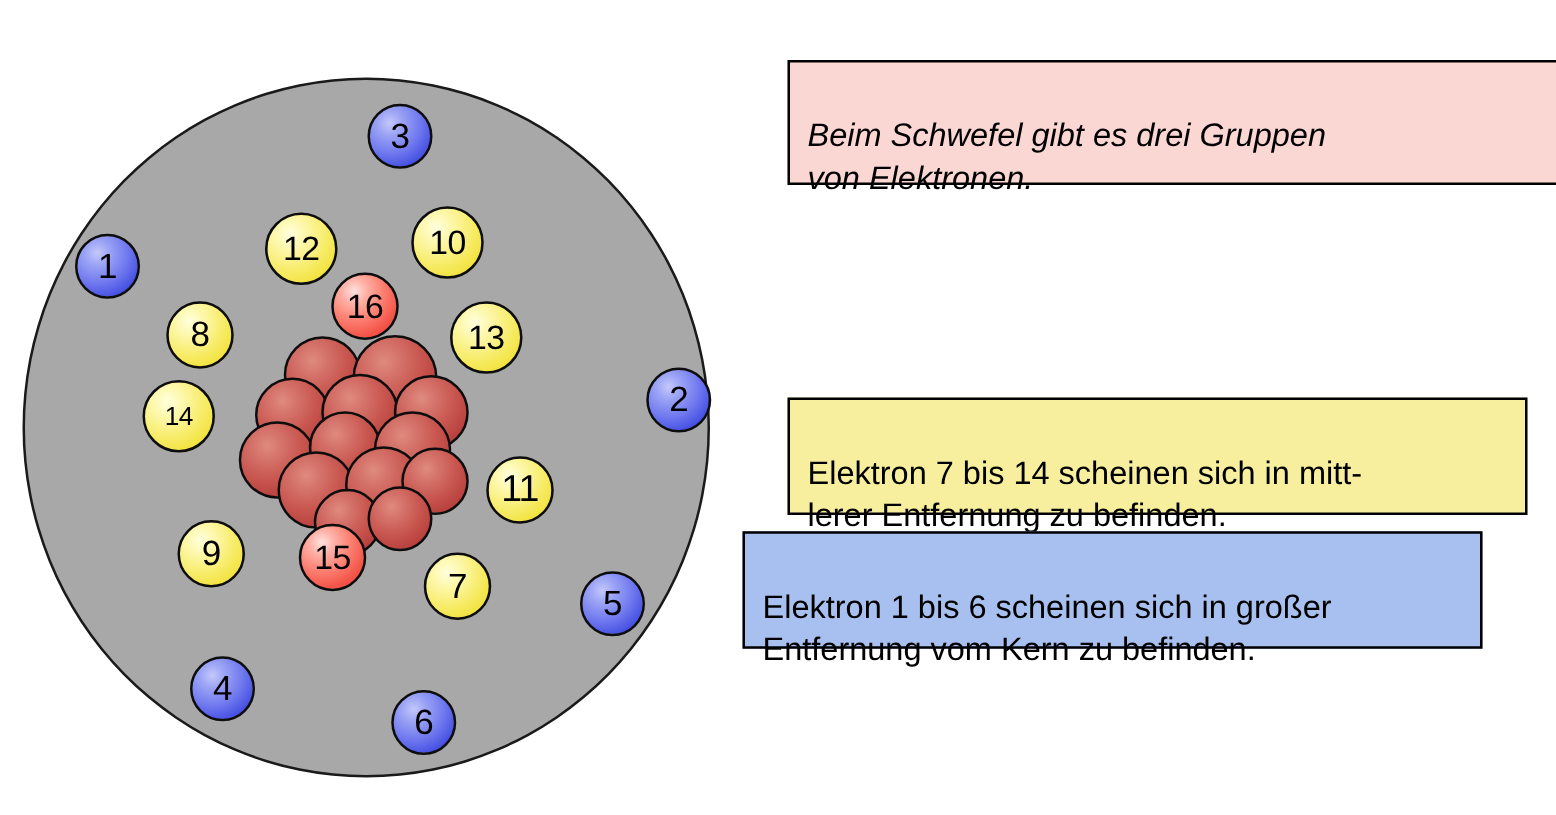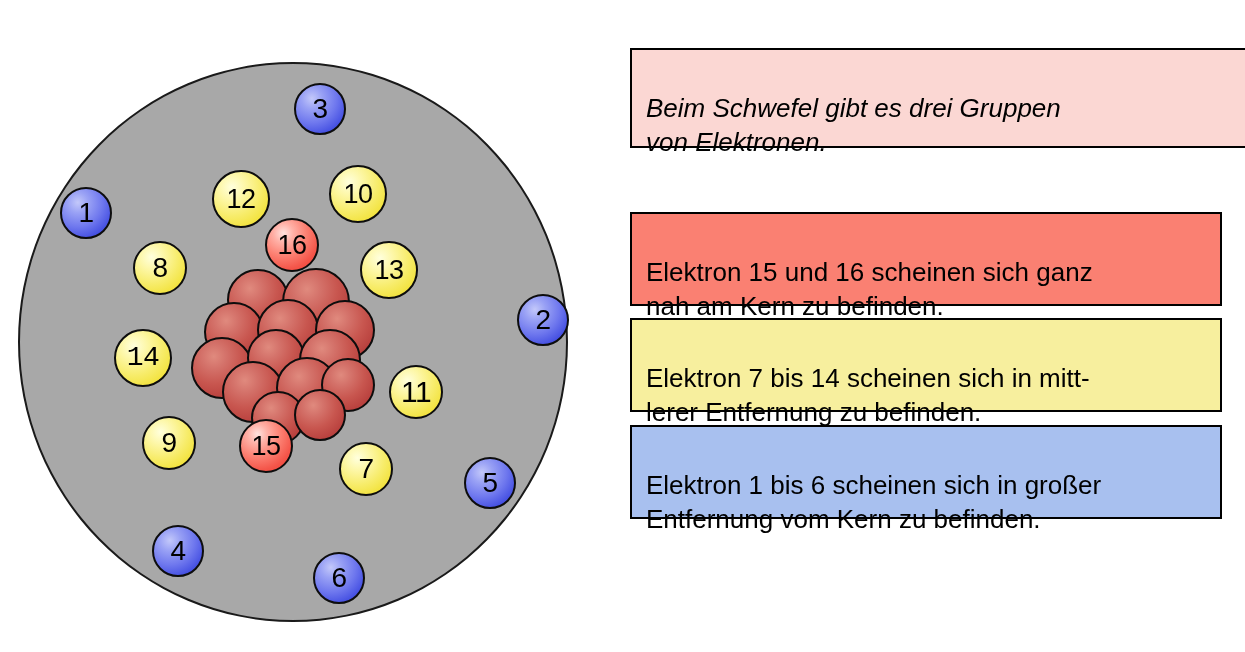--- a/index.html
+++ b/index.html
@@ -158,44 +158,40 @@
         </div>
         <div class="sphere sphere-yellow" style="left: 389px; top: 365px; width: 54px; height: 54px; font-size: 30px;">
           <span>11</span>
         </div>
         <div class="sphere sphere-yellow" style="left: 212px; top: 170px; width: 58px; height: 58px; font-size: 27px;">
           <span>12</span>
         </div>
         <div class="sphere sphere-yellow" style="left: 360px; top: 241px; width: 58px; height: 58px; font-size: 27px;">
           <span>13</span>
         </div>
-        <div class="sphere sphere-yellow" style="left: 114px; top: 329px; width: 58px; height: 58px; font-size: 28px; font-family: Liberation Mono, monospace;">
+        <div class="sphere sphere-yellow" style="left: 114px; top: 304px; width: 58px; height: 58px; font-size: 21px;">
           <span>14</span>
         </div>
         <div class="sphere sphere-red" style="left: 239px; top: 419px; width: 54px; height: 54px; font-size: 27px;">
           <span>15</span>
         </div>
         <div class="sphere sphere-red" style="left: 265px; top: 218px; width: 54px; height: 54px; font-size: 27px;">
           <span>16</span>
         </div>
       </div>
   </div>
 
   <div id="annotations">
     <div class="note note-summary" id="note-summary" style="left: 630px; top: 48px; width: 640px; height: 100px; font-style: italic;">
       <span>Beim Schwefel gibt es drei Gruppen
 von Elektronen.</span>
     </div>
-    <div class="note note-core" id="note-core" style="left: 630px; top: 212px; width: 592px; height: 94px;">
-      <span>Elektron 15 und 16 scheinen sich ganz
-nah am Kern zu befinden.</span>
-    </div>
     <div class="note note-middle" id="note-middle" style="left: 630px; top: 318px; width: 592px; height: 94px;">
       <span>Elektron 7 bis 14 scheinen sich in mitt-
 lerer Entfernung zu befinden.</span>
     </div>
-    <div class="note note-outer" id="note-outer" style="left: 630px; top: 425px; width: 592px; height: 94px;">
+    <div class="note note-outer" id="note-outer" style="left: 594px; top: 425px; width: 592px; height: 94px;">
       <span>Elektron 1 bis 6 scheinen sich in großer
 Entfernung vom Kern zu befinden.</span>
     </div>
   </div>
 
 </div>
 
 </body></html>

